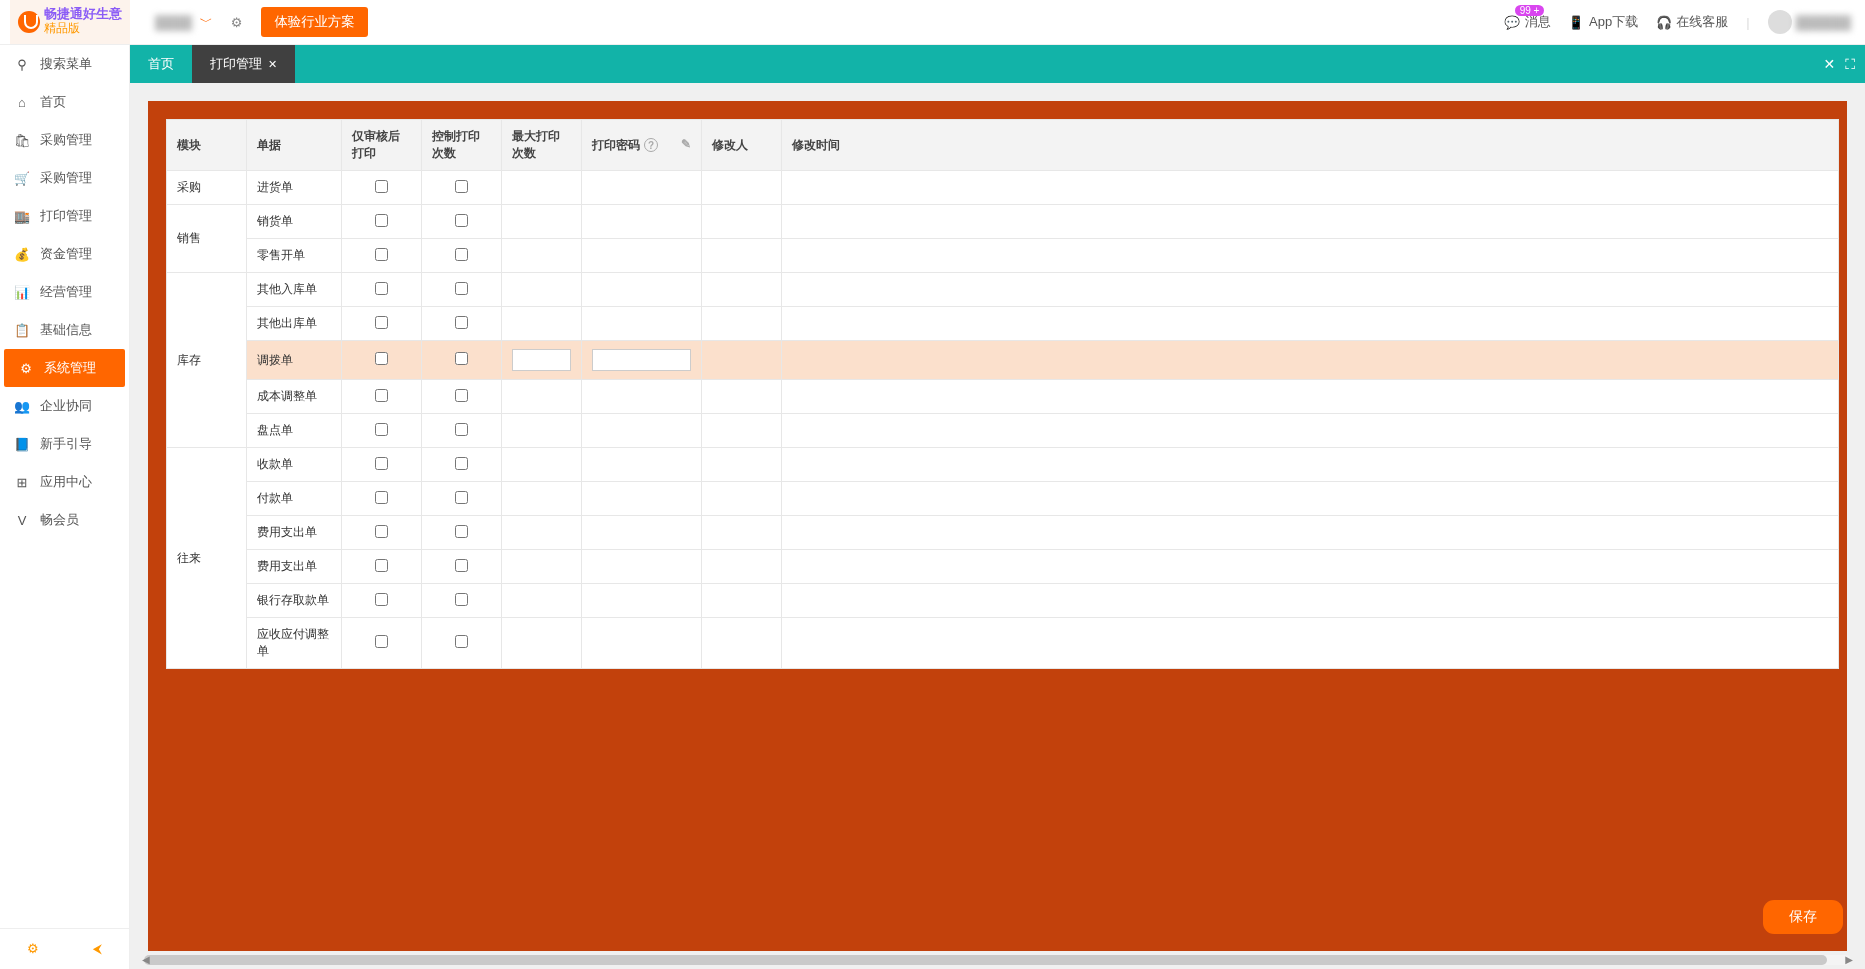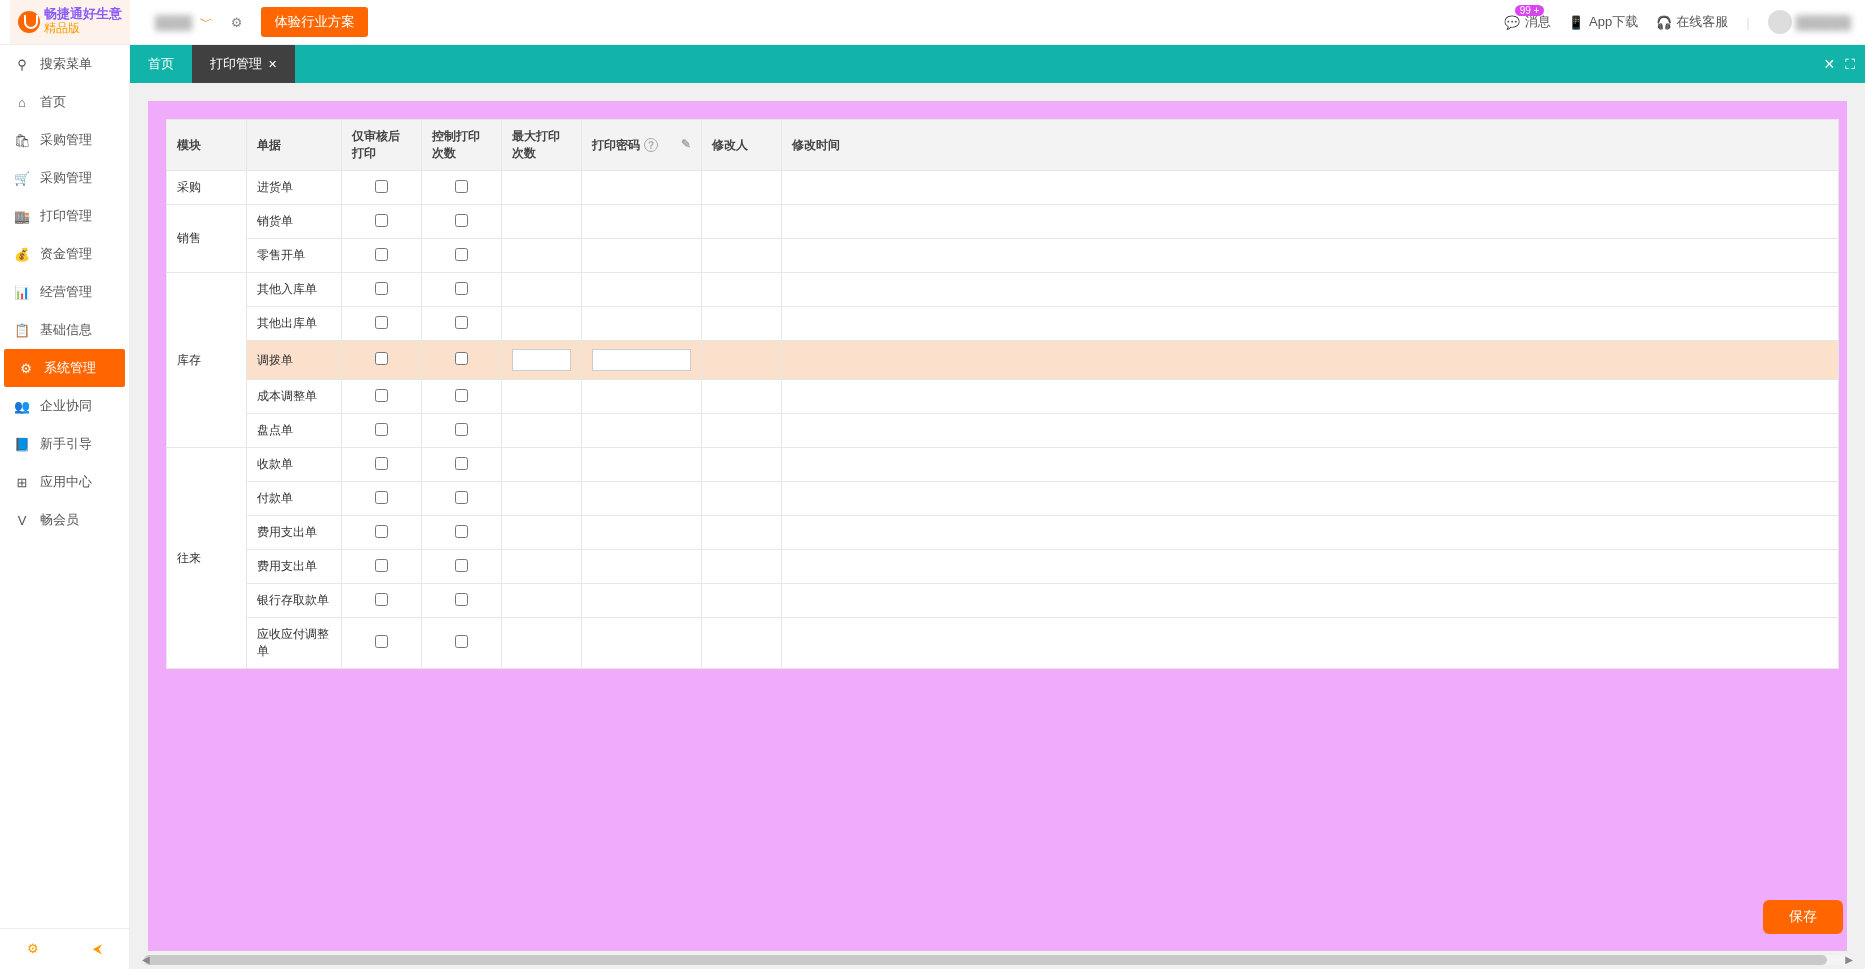--- a/index.html
+++ b/index.html
@@ -32,40 +32,40 @@
 
   .content { flex:1; display:flex; flex-direction:column; background:#f0f0f0;}
   .tabs { height:38px; background:#12b3a8; display:flex; align-items:stretch; color:#fff;}
   .tab { padding:0 18px; display:flex; align-items:center; font-size:13px; cursor:pointer;}
   .tab.active { background:#404040;}
   .tab .close { margin-left:6px; font-size:11px;}
   .tab-right { margin-left:auto; display:flex; align-items:center; gap:10px; padding-right:10px;}
   .tab-right span { cursor:pointer; font-size:14px;}
 
   .page { flex:1; padding:18px; overflow:hidden; position:relative;}
-  .panel { background:#f0abfc; height:100%; padding:18px 8px 0 18px;}
+  .panel { background:#c2410c; height:100%; padding:18px 8px 0 18px;}
 
   table.grid { border-collapse:collapse; width:100%; font-size:12px;}
   table.grid th, table.grid td { border:1px solid #e7e7e7; padding:8px 10px; text-align:left; background:#fff;}
   table.grid th { background:#f3f3f3; font-weight:bold; color:#444;}
   table.grid tr.hl td { background:#fbe0cc;margin-top:8px;}
   table.grid td.module { background:#fff;}
   .col-module{width:80px;} .col-doc{width:95px;} .col-chk{width:80px; text-align:center;} .col-max{width:80px;} .col-pwd{width:120px;} .col-mod{width:80px;}
   table.grid td.chk { text-align:center;}
   .chkbox { width:13px; height:13px; cursor:pointer;}
   .qmark { display:inline-block; width:14px;height:14px;border:1px solid #aaa;border-radius:50%;color:#aaa;font-size:10px;text-align:center;line-height:13px;margin-left:4px;}
   .editicon { float:right; color:#aaa;}
   .cell-input{width:100%; height:22px; border:1px solid #ccc; background:#fff;}
 
   .footer-bar { position:absolute; left:18px; right:18px; bottom:18px; height:50px; display:flex; align-items:center; justify-content:flex-end;}
   .scroll-fake { position:absolute; left:14px; right:14px; bottom:4px; height:10px; background:#f4f4f4; border-radius:5px;}
   .scroll-fake::before{content:"";position:absolute;left:0;top:0;bottom:0;right:24px;background:#c9c9c9;border-radius:5px;}
   .scroll-fake .arrow-l,.scroll-fake .arrow-r{position:absolute;top:-1px;font-size:10px;color:#888;}
   .scroll-fake .arrow-l{left:-2px;} .scroll-fake .arrow-r{right:-2px;}
-  .btn-save { background:#f60; color:#fff; border:none; padding:8px 26px; border-radius:6px; cursor:pointer; font-size:14px; margin-bottom:18px; margin-right:4px;}
+  .btn-save { background:#f60; color:#fff; border:none; padding:8px 26px; border-radius:11px; cursor:pointer; font-size:14px; margin-bottom:18px; margin-right:4px;}
 </style>
 </head>
 <body>
 
 <div class="topbar">
   <div class="logo-area">
     <span class="logo-icon"></span>
     <div>
       <div class="logo-text">畅捷通好生意</div>
       <div class="logo-sub">精品版</div>

